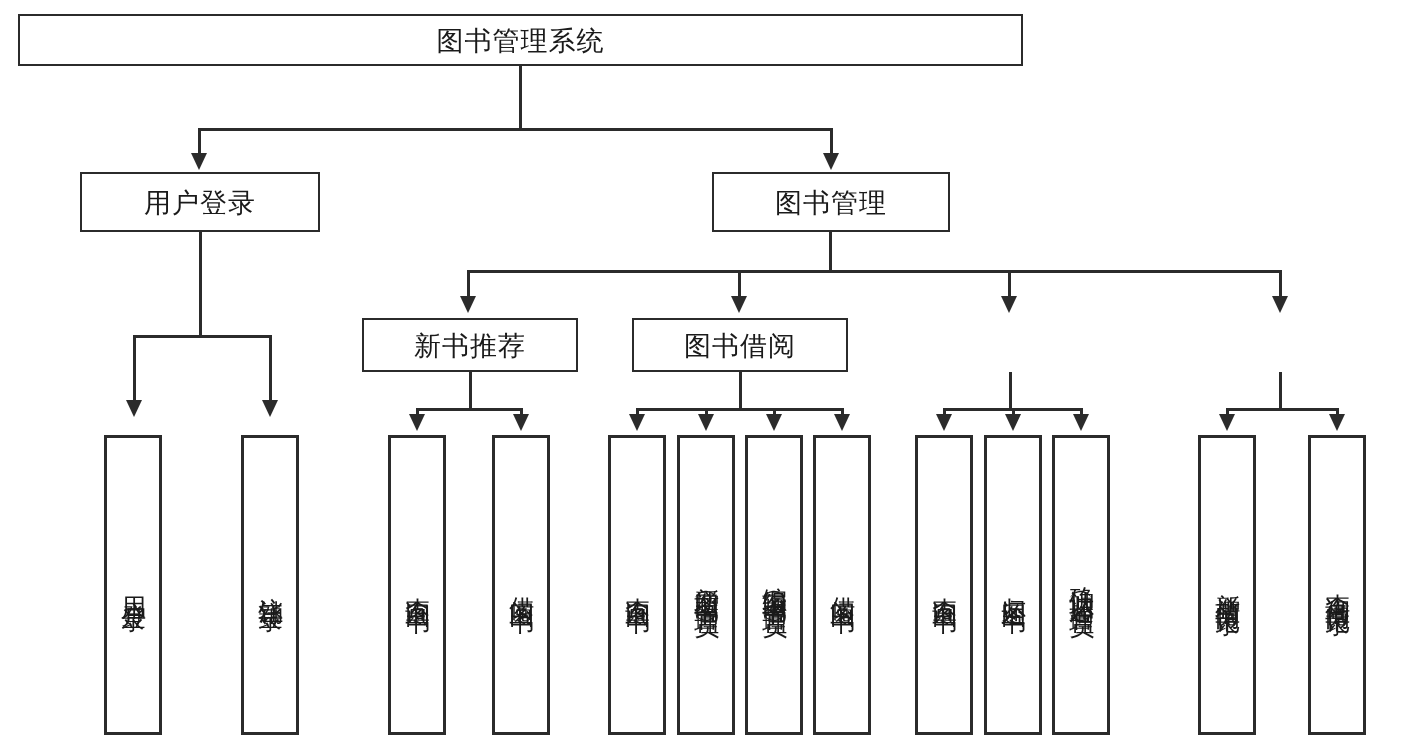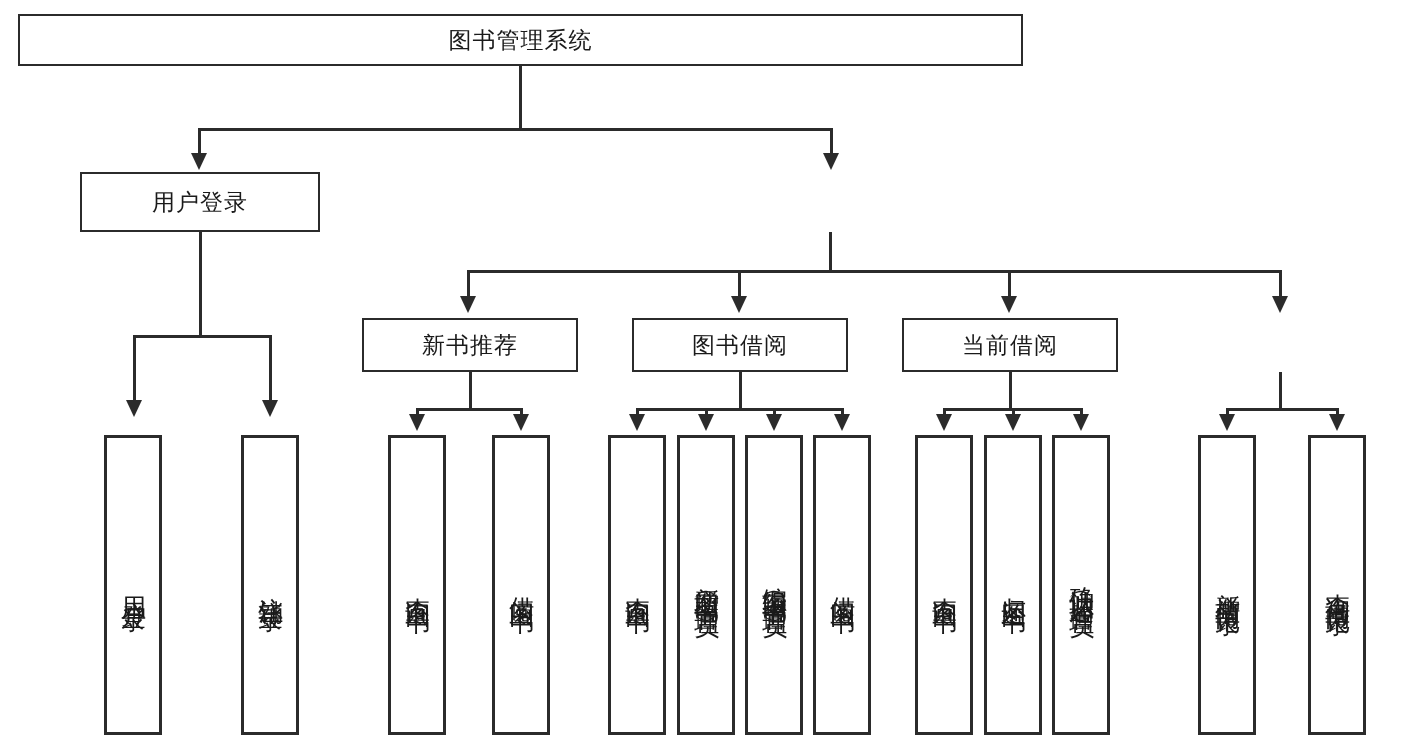--- a/index.html
+++ b/index.html
@@ -23,21 +23,21 @@
     position: absolute;
     box-sizing: border-box;
     border: 2.5px solid #2b2b2b;
     background: #ffffff;
     display: flex;
     align-items: center;
     justify-content: center;
     color: #1a1a1a;
   }
   .node.h {
-    font-size: 23px;
+    font-size: 27px;
     letter-spacing: 1px;
   }
   .node.h .lbl {
     white-space: nowrap;
     line-height: 1;
   }
   
   .node.v {
     border-width: 3px;
   }
@@ -85,20 +85,23 @@
 
   <div class="ln vv" style="left:519px; top:66px; height:62px;"></div>
   <div class="ln hh" style="left:198px; top:128px; width:634px;"></div>
   <div class="ln vv" style="left:198px; top:128px; height:27px;"></div>
   <div class="arw" style="left:191px; top:153px;"></div>
   <div class="ln vv" style="left:830px; top:128px; height:27px;"></div>
   <div class="arw" style="left:823px; top:153px;"></div>
 
   <div class="node h" style="left:80px; top:172px; width:240px; height:60px;">
     <span class="lbl">用户登录</span>
+  </div>
+  <div class="node h" style="left:712px; top:172px; width:238px; height:60px;">
+    <span class="lbl">图书管理</span>
   </div>
 
   <div class="ln vv" style="left:199px; top:232px; height:103px;"></div>
   <div class="ln hh" style="left:133px; top:335px; width:139px;"></div>
   <div class="ln vv" style="left:133px; top:335px; height:67px;"></div>
   <div class="arw" style="left:126px; top:400px;"></div>
   <div class="ln vv" style="left:269px; top:335px; height:67px;"></div>
   <div class="arw" style="left:262px; top:400px;"></div>
 
   <div class="ln vv" style="left:829px; top:232px; height:38px;"></div>
@@ -111,23 +114,20 @@
   <div class="arw" style="left:1001px; top:296px;"></div>
   <div class="ln vv" style="left:1279px; top:270px; height:28px;"></div>
   <div class="arw" style="left:1272px; top:296px;"></div>
 
   <div class="node h" style="left:632px; top:318px; width:216px; height:54px;">
     <span class="lbl">图书借阅</span>
   </div>
   <div class="node h" style="left:362px; top:318px; width:216px; height:54px;">
     <span class="lbl">新书推荐</span>
   </div>
-  <div class="node h" style="left:902px; top:318px; width:216px; height:54px;">
-    <span class="lbl">当前借阅</span>
-  </div>
 
   <div class="ln vv" style="left:469px; top:372px; height:36px;"></div>
   <div class="ln hh" style="left:416px; top:408px; width:107px;"></div>
   <div class="ln vv" style="left:416px; top:408px; height:8px;"></div>
   <div class="arw" style="left:409px; top:414px;"></div>
   <div class="ln vv" style="left:520px; top:408px; height:8px;"></div>
   <div class="arw" style="left:513px; top:414px;"></div>
 
   <div class="ln vv" style="left:739px; top:372px; height:36px;"></div>
   <div class="ln hh" style="left:636px; top:408px; width:208px;"></div>

